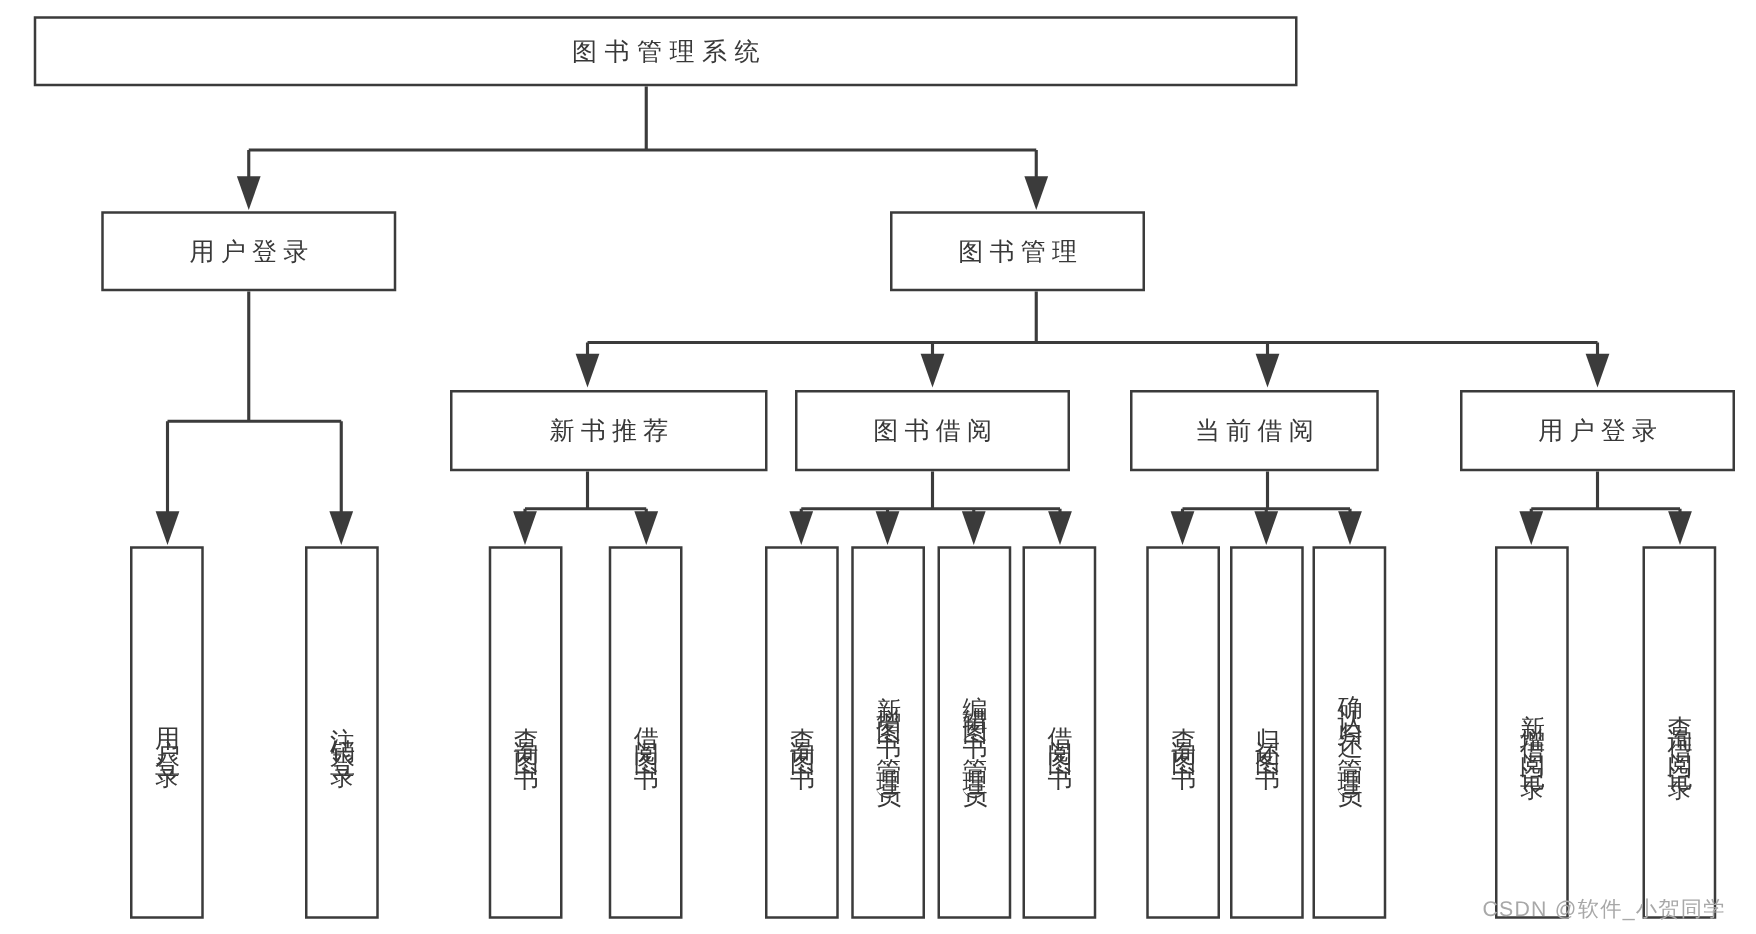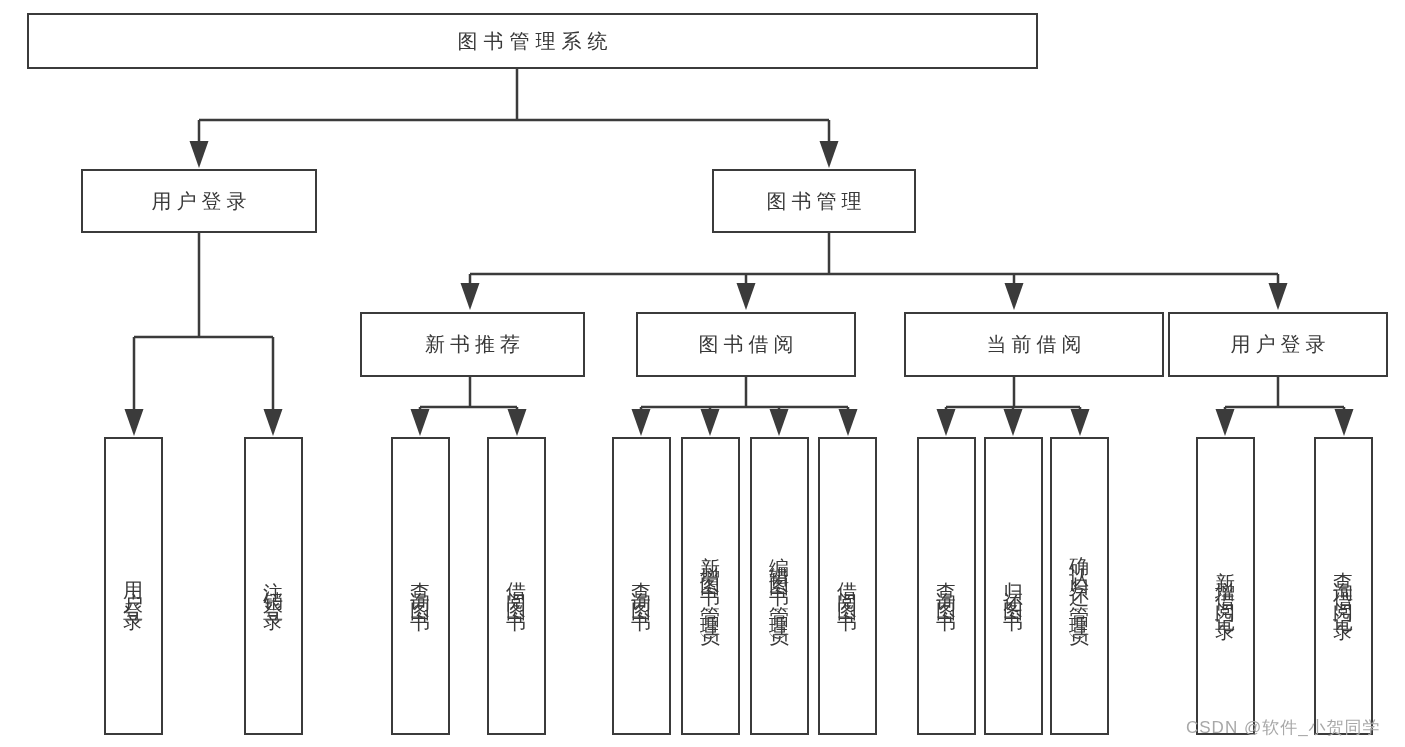--- a/index.html
+++ b/index.html
@@ -37,23 +37,23 @@
     writing-mode: vertical-rl;
     text-orientation: mixed;
     font-size: 20px;
     letter-spacing: 10px;
     line-height: 1;
   }
   
   .n-root   { left: 12px;   top: 13px;  width: 1011px; height: 56px; margin-left: 15px; }
   .n-l2a    { left: 81px;   top: 169px; width: 236px;  height: 64px; }
   .n-l2b    { left: 712px;  top: 169px; width: 204px;  height: 64px; }
-  .n-l3a    { left: 360px;  top: 312px; width: 225px;  height: 65px; }
+  .n-l3a    { left: 360px;  top: 312px; width: 254px;  height: 65px; }
   .n-l3b    { left: 636px;  top: 312px; width: 220px;  height: 65px; }
-  .n-l3c    { left: 904px;  top: 312px; width: 260px;  height: 65px; }
+  .n-l3c    { left: 904px;  top: 312px; width: 199px;  height: 65px; }
   .n-l3d    { left: 1168px; top: 312px; width: 220px;  height: 65px; }
   .leaf     { top: 437px;  width: 59px; height: 298px; }
   .n-g1c1 { left: 104px; }  .n-g1c2 { left: 244px; }
   .n-g2c1 { left: 391px; }  .n-g2c2 { left: 487px; }
   .n-g3c1 { left: 612px; }  .n-g3c2 { left: 681px; }
   .n-g3c3 { left: 750px; }  .n-g3c4 { left: 818px; }
   .n-g4c1 { left: 917px; }  .n-g4c2 { left: 984px; }
   .n-g4c3 { left: 1050px; }
   .n-g5c1 { left: 1196px; } .n-g5c2 { left: 1314px; }
   .watermark {

